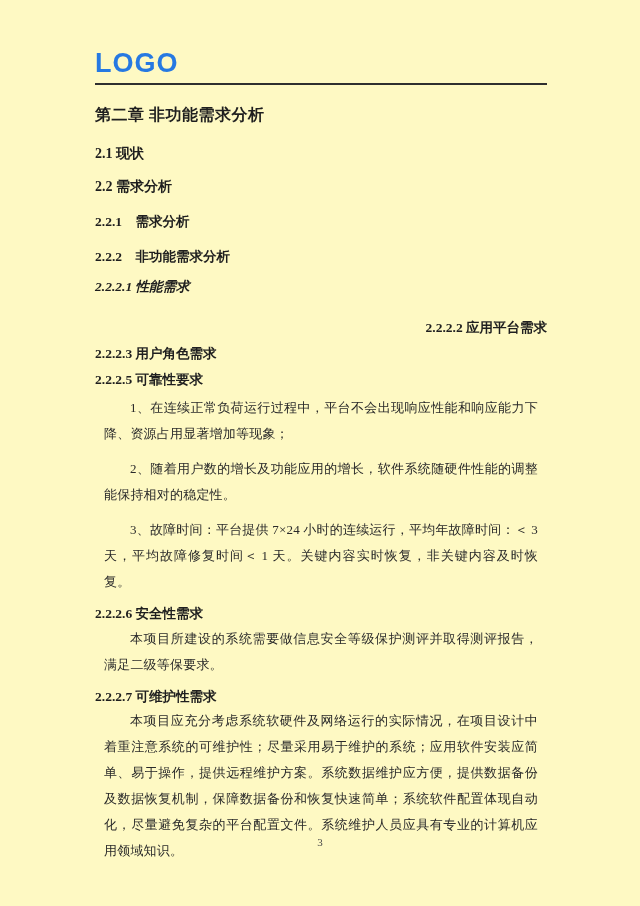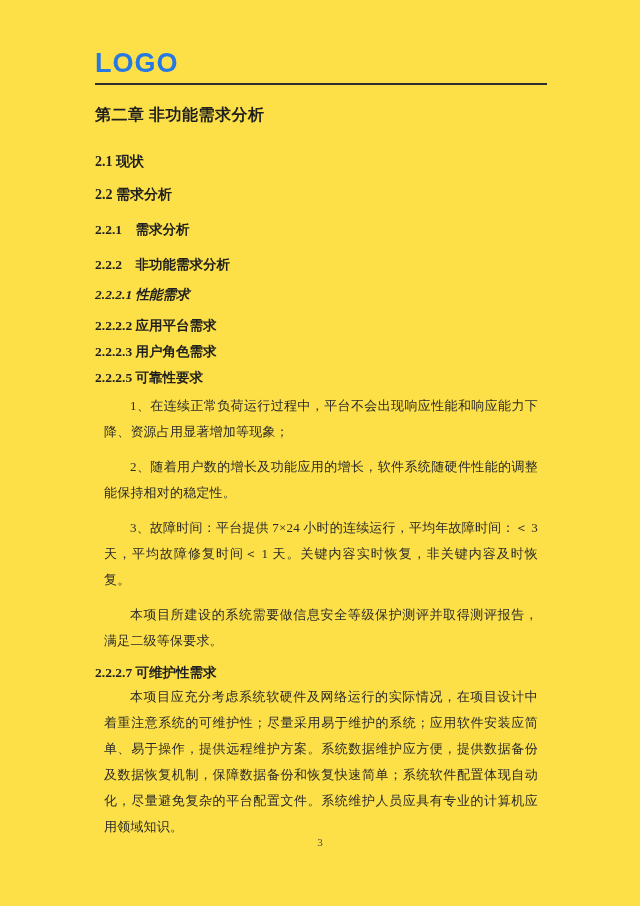--- a/index.html
+++ b/index.html
@@ -4,21 +4,21 @@
 <style>
   html, body { margin: 0; padding: 0; background: #ffffff; }
   body { width: 640px; height: 906px; overflow: hidden; }
 
   .page {
     position: relative;
     width: 640px;
     height: 906px;
     box-sizing: border-box;
     padding: 50px 93px 0 95px;
-    background: #fde047;
+    background: #fef9c3;
     font-family: "Liberation Serif", serif;
     color: #262626;
   }
 
   .logo {
     font-family: "Liberation Sans", sans-serif;
     font-weight: 700;
     font-size: 27px;
     line-height: 26px;
     letter-spacing: 1px;
@@ -44,26 +44,26 @@
     font-weight: 700;
     line-height: 19px;
     margin: 0;
     color: #1f1f1f;
     white-space: pre-wrap;
   }
   .h2 { font-size: 14px; }
   .h3 { font-size: 13.5px; }
   .h4 { font-size: 13.5px; }
 
-  #h2-1     { margin-top: 26px; }
+  #h2-1     { margin-top: 18px; }
   #h2-2     { margin-top: 14px; }
   #h2-2-1   { margin-top: 16px; }
   #h2-2-2   { margin-top: 16px; }
   #h2-2-2-1 { margin-top: 11px; font-style: italic; }
-  #h2-2-2-2 { margin-top: 12px; }
+  #h2-2-2-2 { margin-top: 22px; text-align: right; }
   #h2-2-2-3 { margin-top: 7px; }
   #h2-2-2-4 { margin-top: 20px; }
   #h2-2-2-5 { margin-top: 7px; }
   #h2-2-2-6 { margin-top: 5px; }
   #h2-2-2-7 { margin-top: 0; }
 
   .body-para {
     font-size: 13px;
     line-height: 26px;
     text-align: justify;
@@ -104,20 +104,21 @@
 
   <h4 class="h4" id="h2-2-2-1">2.2.2.1 性能需求</h4>
   <h4 class="h4" id="h2-2-2-2">2.2.2.2 应用平台需求</h4>
   <h4 class="h4" id="h2-2-2-3">2.2.2.3 用户角色需求</h4>
   <h4 class="h4" id="h2-2-2-5">2.2.2.5 可靠性要求</h4>
 
   <p class="body-para" id="p-rel-1">1、在连续正常负荷运行过程中，平台不会出现响应性能和响应能力下降、资源占用显著增加等现象；</p>
   <p class="body-para">2、随着用户数的增长及功能应用的增长，软件系统随硬件性能的调整能保持相对的稳定性。</p>
   <p class="body-para">3、故障时间：平台提供 7×24 小时的连续运行，平均年故障时间：＜ 3 天，平均故障修复时间＜ 1 天。关键内容实时恢复，非关键内容及时恢复。</p>
 
+  <h4 class="h4" id="h2-2-2-6">2.2.2.6 安全性需求</h4>
   <p class="body-para" id="p-sec">本项目所建设的系统需要做信息安全等级保护测评并取得测评报告，满足二级等保要求。</p>
 
   <h4 class="h4" id="h2-2-2-7">2.2.2.7 可维护性需求</h4>
   <p class="body-para" id="p-maint">本项目应充分考虑系统软硬件及网络运行的实际情况，在项目设计中着重注意系统的可维护性；尽量采用易于维护的系统；应用软件安装应简单、易于操作，提供远程维护方案。系统数据维护应方便，提供数据备份及数据恢复机制，保障数据备份和恢复快速简单；系统软件配置体现自动化，尽量避免复杂的平台配置文件。系统维护人员应具有专业的计算机应用领域知识。</p>
 
   <div class="page-number">3</div>
 
 </div>
 
 </body></html>

